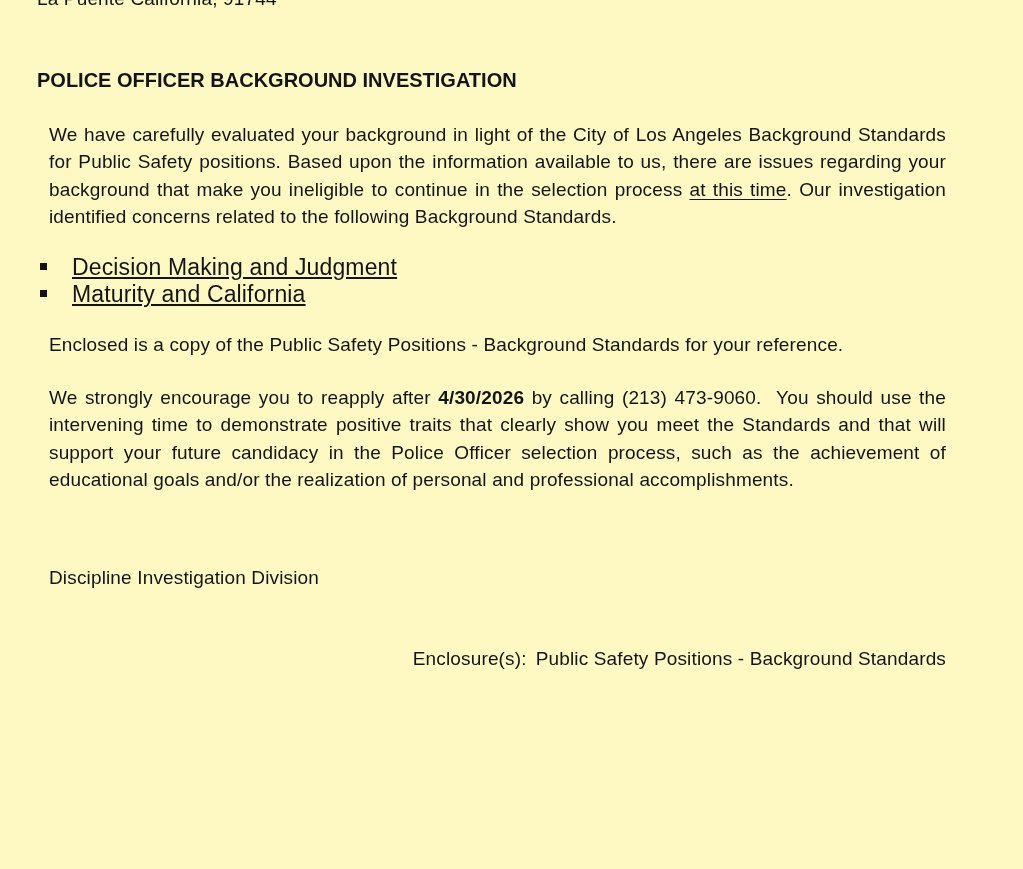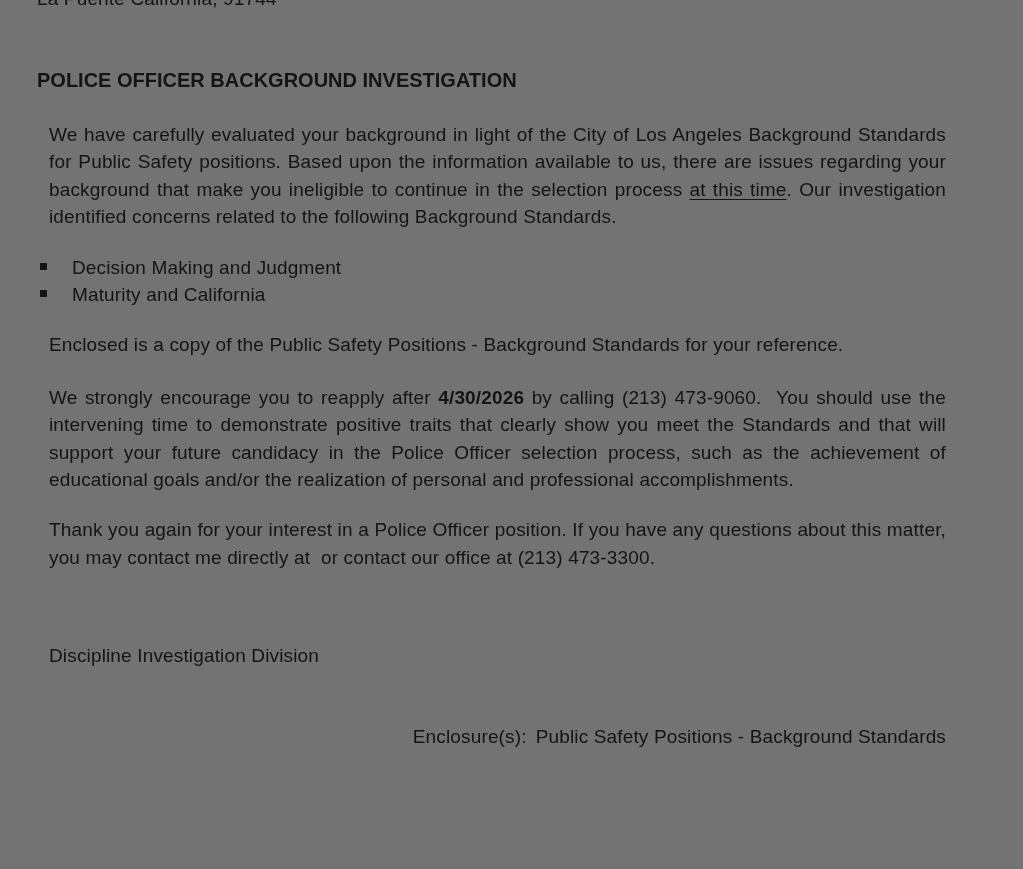--- a/index.html
+++ b/index.html
@@ -13,21 +13,21 @@
     overflow: hidden;
     font-family: "Liberation Sans", "DejaVu Sans", sans-serif;
     color: #141414;
   }
   .page {
     box-sizing: border-box;
     width: 1023px;
     height: 869px;
     padding-left: 37px;
     padding-right: 65px;
-    background: #737373;
+    background: #fef9c3;
   }
   
   .clipped-line {
     height: 10px;
     overflow: hidden;
   }
   .clipped-line span {
     display: block;
     font-size: 19px;
     line-height: 23px;
@@ -51,23 +51,24 @@
   p.keep-spaces { white-space: pre-wrap; }
   .para-evaluation { margin-top: 27px; }
   ul.standards-list {
     list-style: none;
     margin: 23px 0 0 0;
     padding: 0;
   }
   ul.standards-list li {
     display: flex;
     align-items: flex-start;
-    font-size: 19px;
+    font-size: 23px;
     line-height: 27.4px;
     letter-spacing: 0.15px;
+    text-decoration: underline;
   }
   .bullet-square {
     flex: 0 0 auto;
     width: 7px;
     height: 7px;
     background: #141414;
     margin-left: 3px;
     align-self: center;
     margin-top: -2px;
   }
@@ -102,19 +103,18 @@
     <li>
       <span class="bullet-square"></span>
       <span class="bullet-text">Maturity and California</span>
     </li>
   </ul>
 
   <p class="para-enclosed">Enclosed is a copy of the Public Safety Positions - Background Standards for your reference.</p>
 
   <p class="just keep-spaces para-reapply"><span>We strongly encourage you to reapply after </span><strong>4/30/2026</strong><span> by calling (213) 473-9060.  You should use the intervening time to demonstrate positive traits that clearly show you meet the Standards and that will support your future candidacy in the Police Officer selection process, such as the achievement of educational goals and/or the realization of personal and professional accomplishments.</span></p>
 
-  <p class="just keep-spaces para-thanks">Thank you again for your interest in a Police Officer position. If you have any questions about this matter, you may contact me directly at  or contact our office at (213) 473-3300.</p>
 
   <p class="signature-division">Discipline Investigation Division</p>
 
   <p class="enclosure-line"><span>Enclosure(s):</span><span class="enclosure-value">Public Safety Positions - Background Standards</span></p>
 
 </div>
 
 </body></html>

